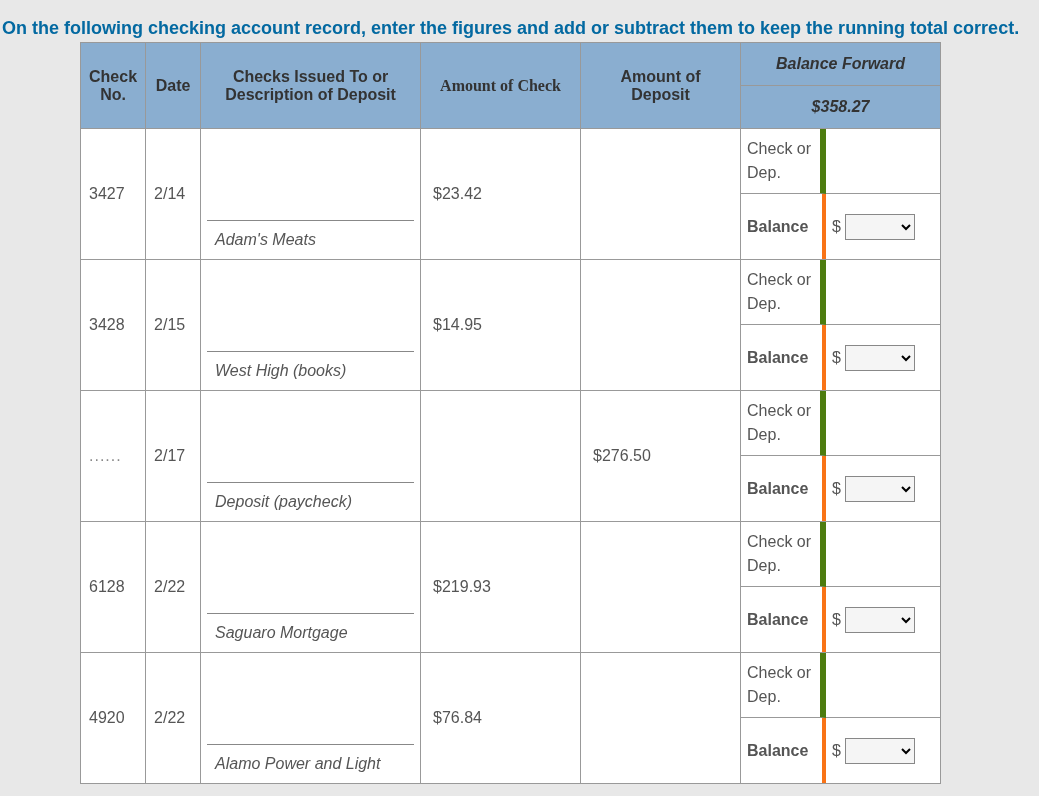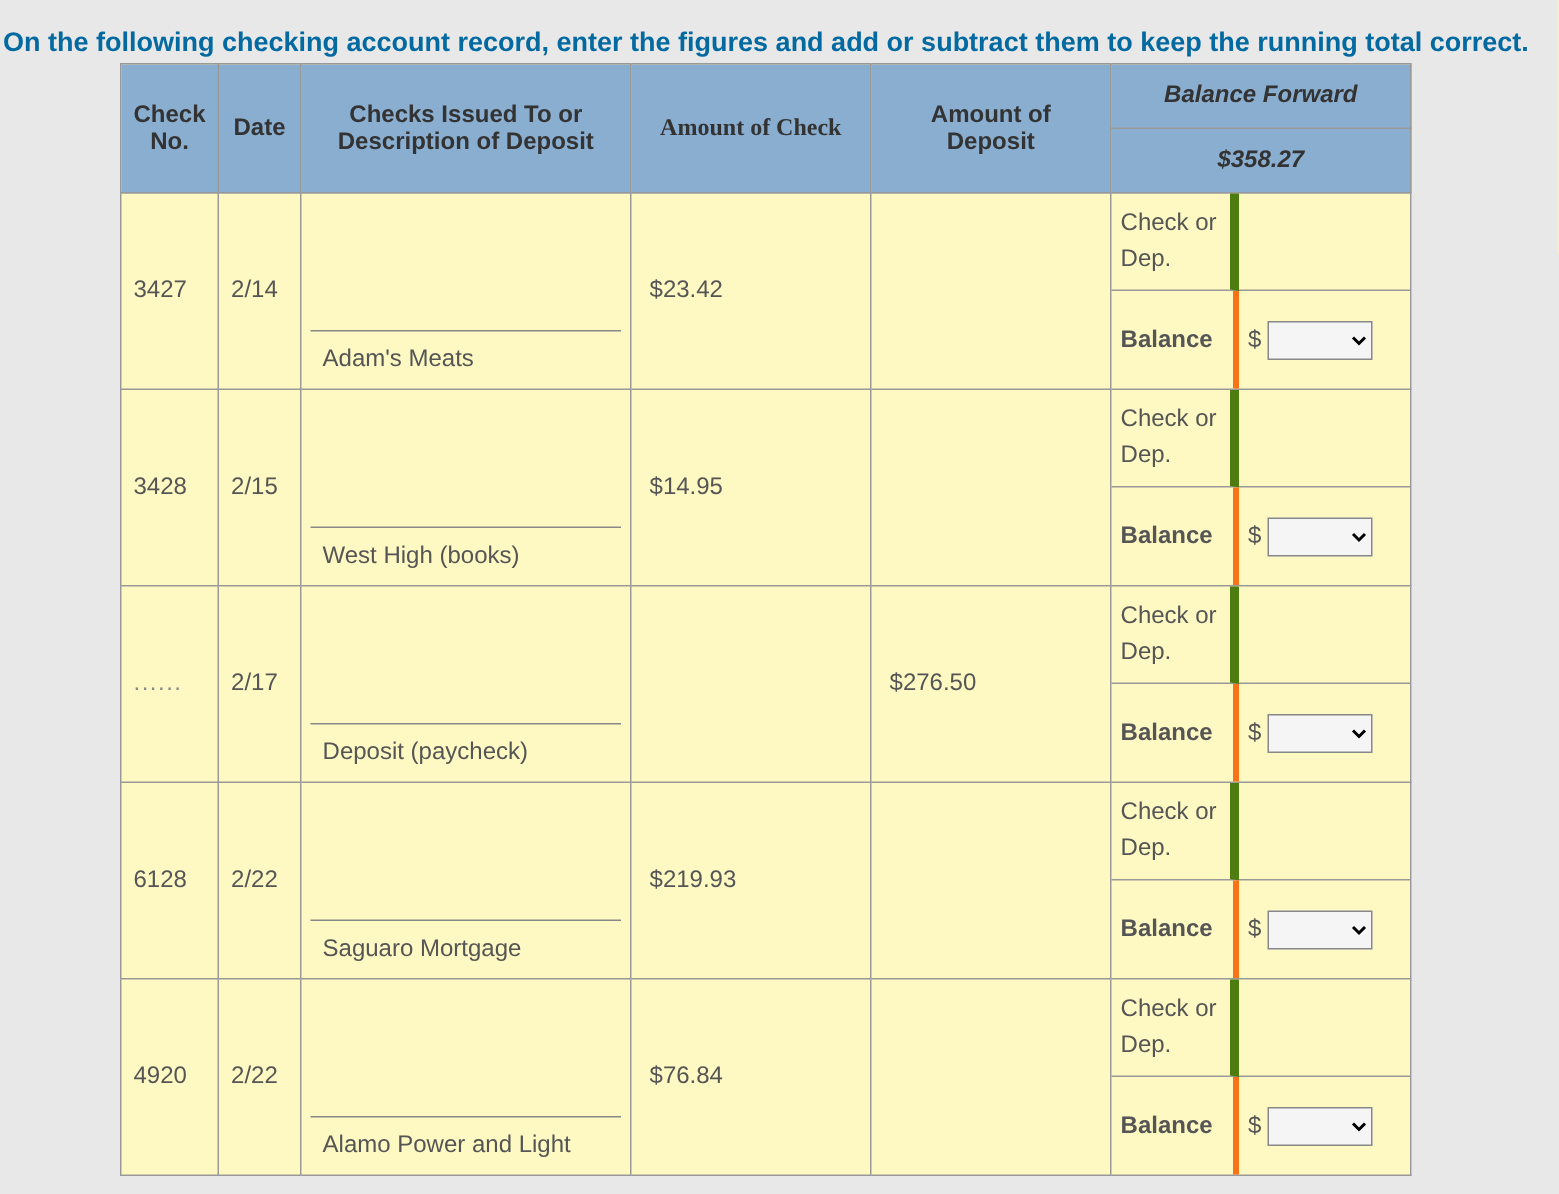--- a/index.html
+++ b/index.html
@@ -17,21 +17,21 @@
       font-size: 18px;
       font-weight: bold;
       color: #0369a1;
       padding: 8px 15px 3px 2px;
     }
     .table-wrapper {
       margin-left: 80px;
     }
     table {
       border-collapse: collapse;
-      background: #fef9c3;
+      background: #ffffff;
     }
     th, td {
       border: 1px solid #999;
       font-size: 16px;
       color: #555;
     }
     th {
       background: #8aaed0;
       color: #333;
       font-weight: bold;
@@ -57,20 +57,21 @@
       padding: 0;
     }
     .desc-line {
       border-bottom: 1.5px solid #888;
       height: 40px;
       margin: 4px 6px 0 6px;
     }
     .desc-text {
       padding: 10px 6px 10px 14px;
       font-size: 16px;
+      font-style: italic;
     }
     .amount-cell {
       padding-left: 12px;
       vertical-align: middle;
     }
     .balance-subcell {
       padding: 0;
       vertical-align: top;
     }
     .balance-inner {

